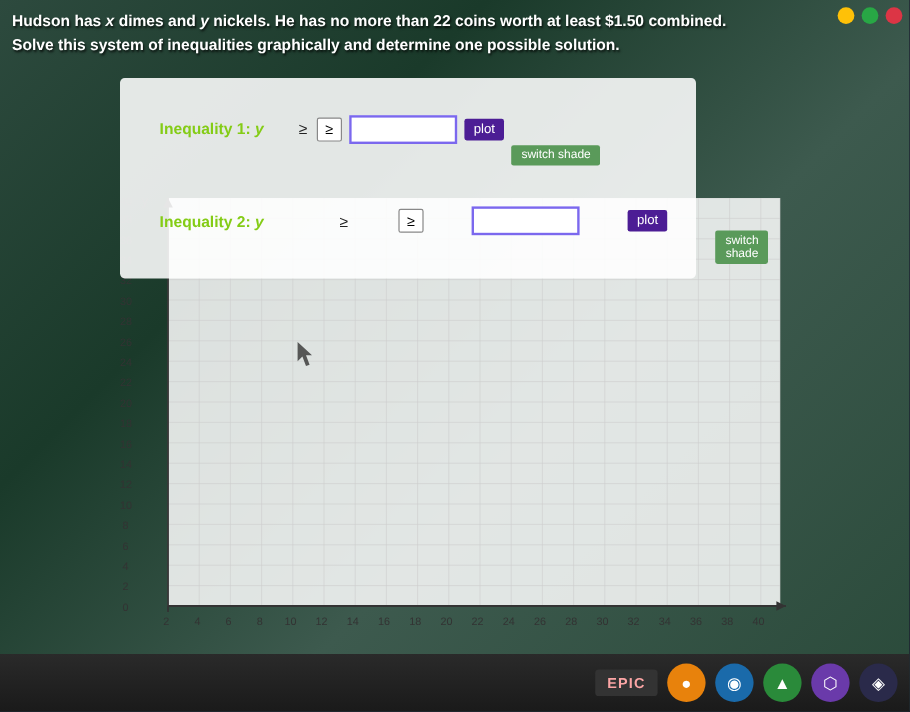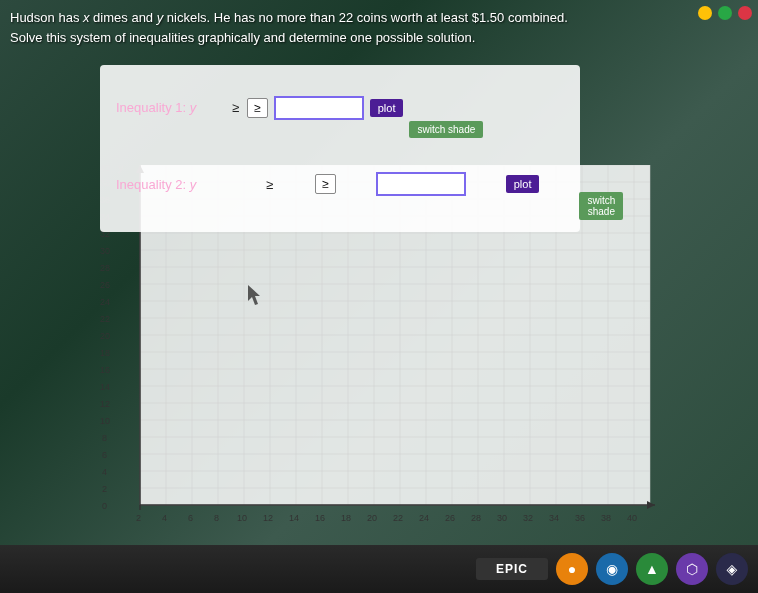--- a/index.html
+++ b/index.html
@@ -32,21 +32,21 @@
     
     .problem-text {
       position: absolute;
       top: 8px;
       left: 10px;
       right: 60px;
       color: #ffffff;
       font-size: 13px;
       line-height: 1.5;
       text-shadow: 1px 1px 2px rgba(0,0,0,0.8);
-      font-weight: 400;
+      font-weight: 700;
     }
 
     
     .panel {
       position: absolute;
       top: 65px;
       left: 100px;
       width: 480px;
       background: rgba(255, 255, 255, 0.88);
       border-radius: 4px;
@@ -61,23 +61,24 @@
       gap: 6px;
     }
 
     .inequality-row:last-child {
       margin-bottom: 0;
       gap: 40px;
     }
 
     .ineq-label {
       font-size: 13px;
-      font-weight: normal;
-      color: #f9a8d4;
+      font-weight: bold;
+      color: #84cc16;
       min-width: 110px;
+      margin-left: 17px;
     }
 
     .ineq-label span {
       font-style: italic;
     }
 
     .ineq-sign {
       font-size: 13px;
       color: #222;
       margin-right: 2px;
@@ -153,24 +154,24 @@
     }
 
     .taskbar-right {
       display: flex;
       align-items: center;
       gap: 8px;
     }
 
     .epic-badge {
       background: #333;
-      color: #ffffff;
+      color: #fca5a5;
       font-size: 12px;
       font-weight: bold;
-      padding: 4px 20px;
+      padding: 4px 10px;
       border-radius: 3px;
       letter-spacing: 1px;
     }
 
     .taskbar-icon {
       width: 32px;
       height: 32px;
       border-radius: 50%;
       background: #555;
       display: flex;

